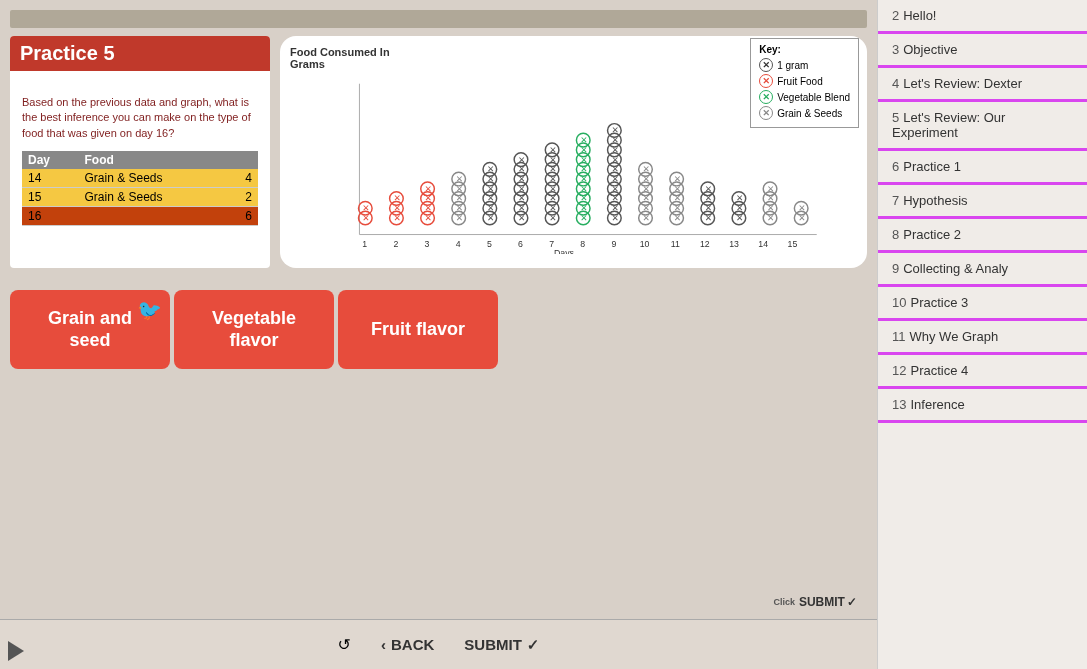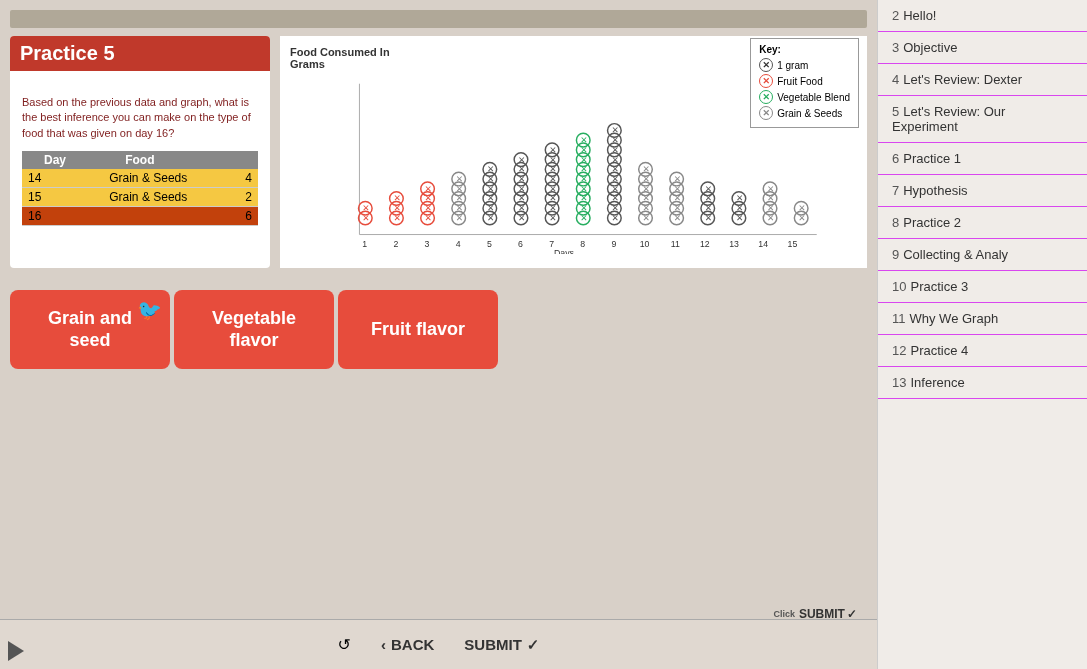--- a/index.html
+++ b/index.html
@@ -66,21 +66,21 @@
 
     .data-table {
       width: 100%;
       border-collapse: collapse;
       font-size: 12px;
     }
 
     .data-table th {
       background: #888;
       color: white;
-      padding: 2px 22px;
+      padding: 2px 6px;
       text-align: left;
     }
 
     .data-table tr:nth-child(1) td { background: #f5c842; }
     .data-table tr:nth-child(2) td { background: #f5c842; }
     .data-table tr:nth-child(3) td { background: #c2410c; }
 
     .data-table td {
       padding: 2px 6px;
       border-bottom: 1px solid #ccc;
@@ -88,21 +88,21 @@
 
     .data-table .num-col {
       text-align: right;
       width: 30px;
     }
 
     
     .graph-area {
       flex: 1;
       background: white;
-      border-radius: 0;
+      border-radius: 16px;
       padding: 10px;
       position: relative;
     }
 
     .graph-title {
       font-size: 11px;
       font-weight: bold;
       color: #333;
       margin-bottom: 4px;
     }
@@ -179,21 +179,21 @@
     .answer-btn .bird-icon {
       position: absolute;
       top: 8px;
       right: 8px;
       font-size: 20px;
     }
 
     
     .submit-area {
       position: absolute;
-      bottom: 48px;
+      bottom: 60px;
       right: 20px;
       display: flex;
       flex-direction: column;
       align-items: flex-start;
       gap: 4px;
     }
 
     .submit-btn-inner {
       background: transparent;
       border: none;
@@ -245,21 +245,21 @@
       display: flex;
       flex-direction: column;
       padding: 0;
       overflow-y: auto;
     }
 
     .sidebar-item {
       padding: 8px 14px;
       font-size: 13px;
       color: #333;
-      border-bottom: 1px solid #d946ef;
+      border-bottom: 3px solid #d946ef;
       cursor: pointer;
     }
 
     .sidebar-item.active {
       background: #c8e0f0;
     }
 
     .sidebar-item .item-num {
       color: #555;
       margin-right: 4px;

